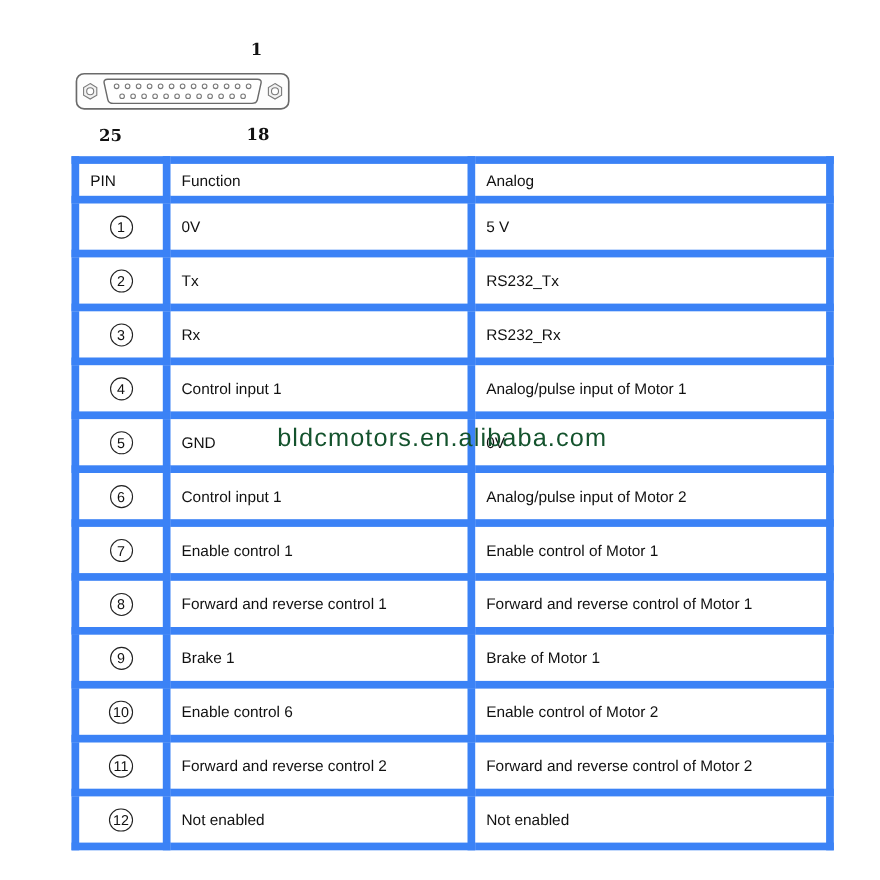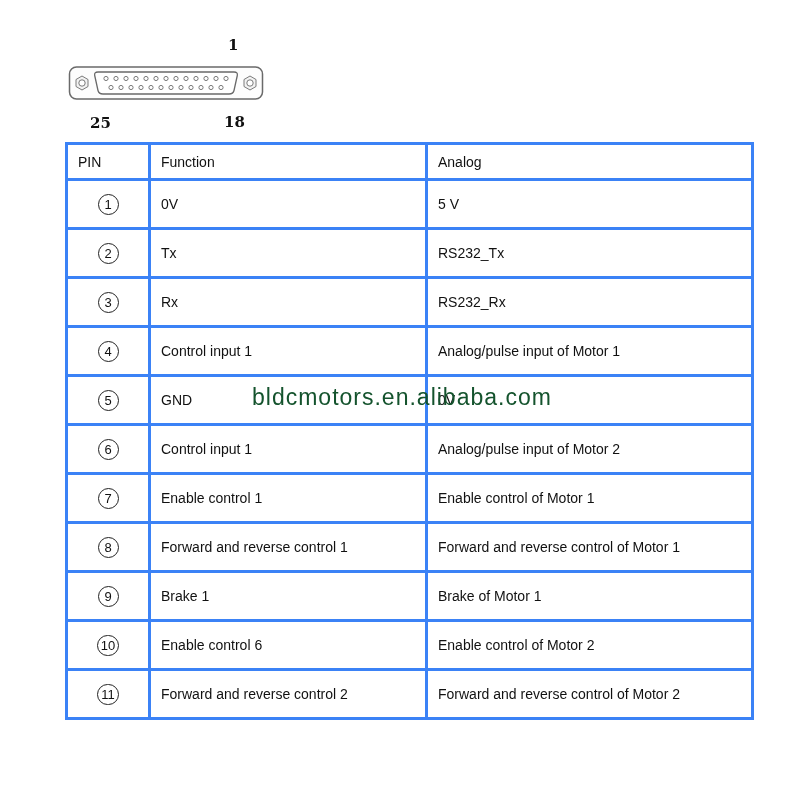--- a/index.html
+++ b/index.html
@@ -59,21 +59,21 @@
     left: 65px;
     top: 142px;
     width: 686px;
     border-collapse: collapse;
     table-layout: fixed;
     font-size: 14px;
     color: #111;
     background: transparent;
   }
   .pin-table th, .pin-table td {
-    border: 3px solid #3b82f6;
+    border: 7px solid #3b82f6;
     text-align: left;
     vertical-align: middle;
     padding: 0 0 0 10px;
     font-weight: normal;
     background: transparent;
   }
   .pin-table thead th { height: 36px; }
   .pin-table tbody td { height: 49px; }
   .pin-table td.pin-col { text-align: center; padding: 0; }
   .circled-num {
@@ -209,16 +209,21 @@
       <tr>
         <td class="pin-col"><span class="circled-num">10</span></td>
         <td>Enable control 6</td>
         <td>Enable control of Motor 2</td>
       </tr>
       <tr>
         <td class="pin-col"><span class="circled-num">11</span></td>
         <td>Forward and reverse control 2</td>
         <td>Forward and reverse control of Motor 2</td>
       </tr>
+      <tr>
+        <td class="pin-col"><span class="circled-num">12</span></td>
+        <td>Not enabled</td>
+        <td>Not enabled</td>
+      </tr>
     </tbody>
   </table>
 
 </div>
 
 </body></html>

